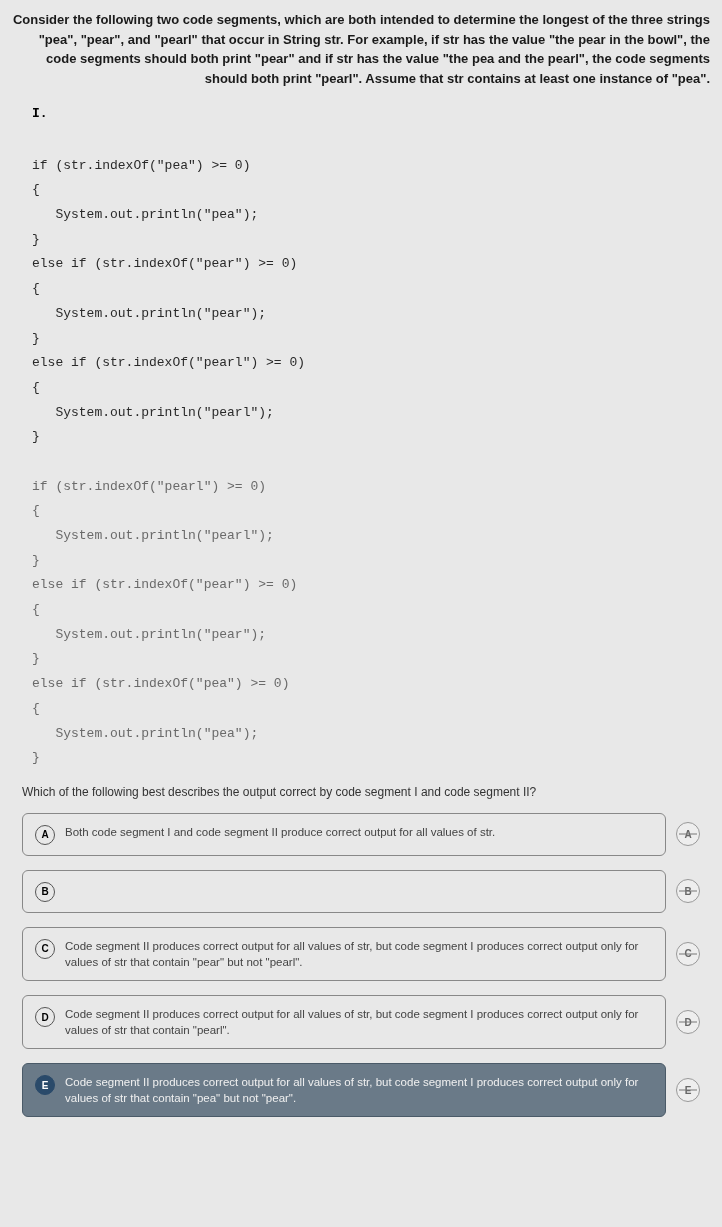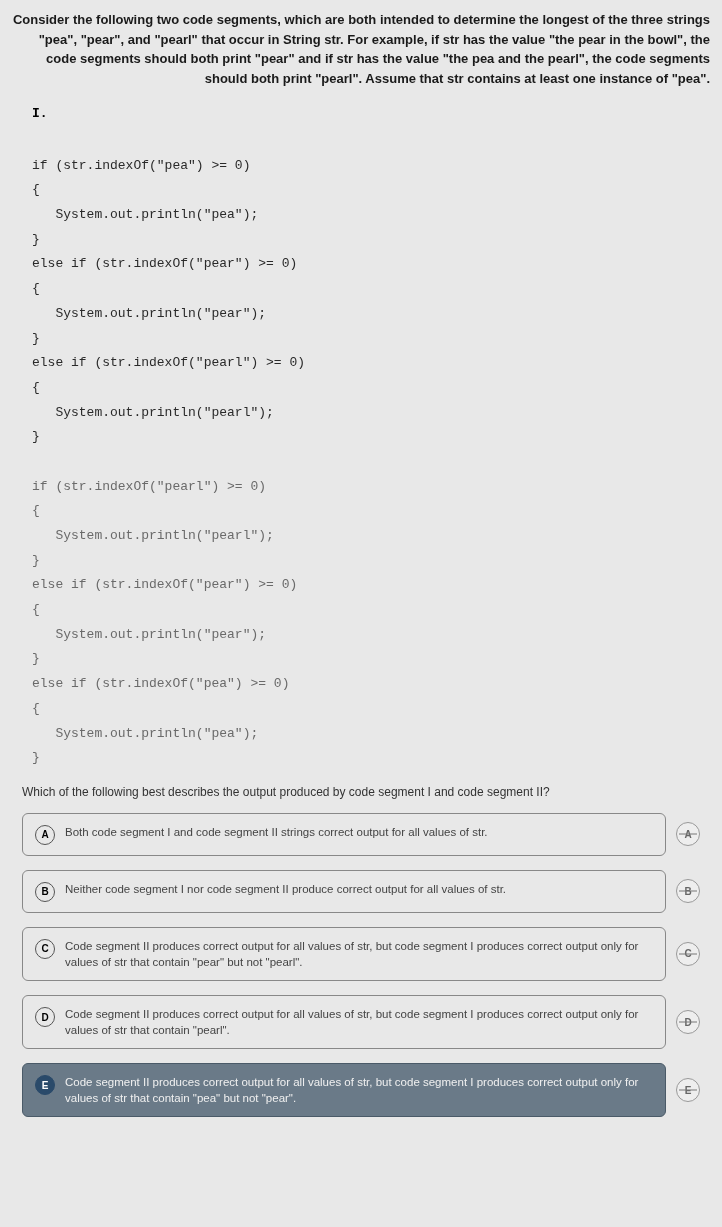--- a/index.html
+++ b/index.html
@@ -152,38 +152,37 @@
 <span>}</span>
 <span>else if (str.indexOf("pear") &gt;= 0)</span>
 <span>{</span>
 <span>   System.out.println("pear");</span>
 <span>}</span>
 <span>else if (str.indexOf("pea") &gt;= 0)</span>
 <span>{</span>
 <span>   System.out.println("pea");</span>
 <span>}</span></div>
 
-  <div class="prompt">Which of the following best describes the output produced by code segment I and code segment II?</div>
+  <div class="prompt">Which of the following best describes the output correct by code segment I and code segment II?</div>
 
   <div class="answers">
 
     <div class="answer-row">
       <div class="answer-box">
         <div class="letter">A</div>
-        <div class="answer-text">Both code segment I and code segment II strings correct output for all values of str.</div>
+        <div class="answer-text">Both code segment I and code segment II produce correct output for all values of str.</div>
       </div>
       <div class="elim">
           <span>A</span>
         </div>
     </div>
 
     <div class="answer-row">
       <div class="answer-box">
         <div class="letter">B</div>
-        <div class="answer-text">Neither code segment I nor code segment II produce correct output for all values of str.</div>
       </div>
       <div class="elim">
           <span>B</span>
         </div>
     </div>
 
     <div class="answer-row">
       <div class="answer-box">
         <div class="letter">C</div>
         <div class="answer-text">Code segment II produces correct output for all values of str, but code segment I produces correct output only for values of str that contain "pear" but not "pearl".</div>

